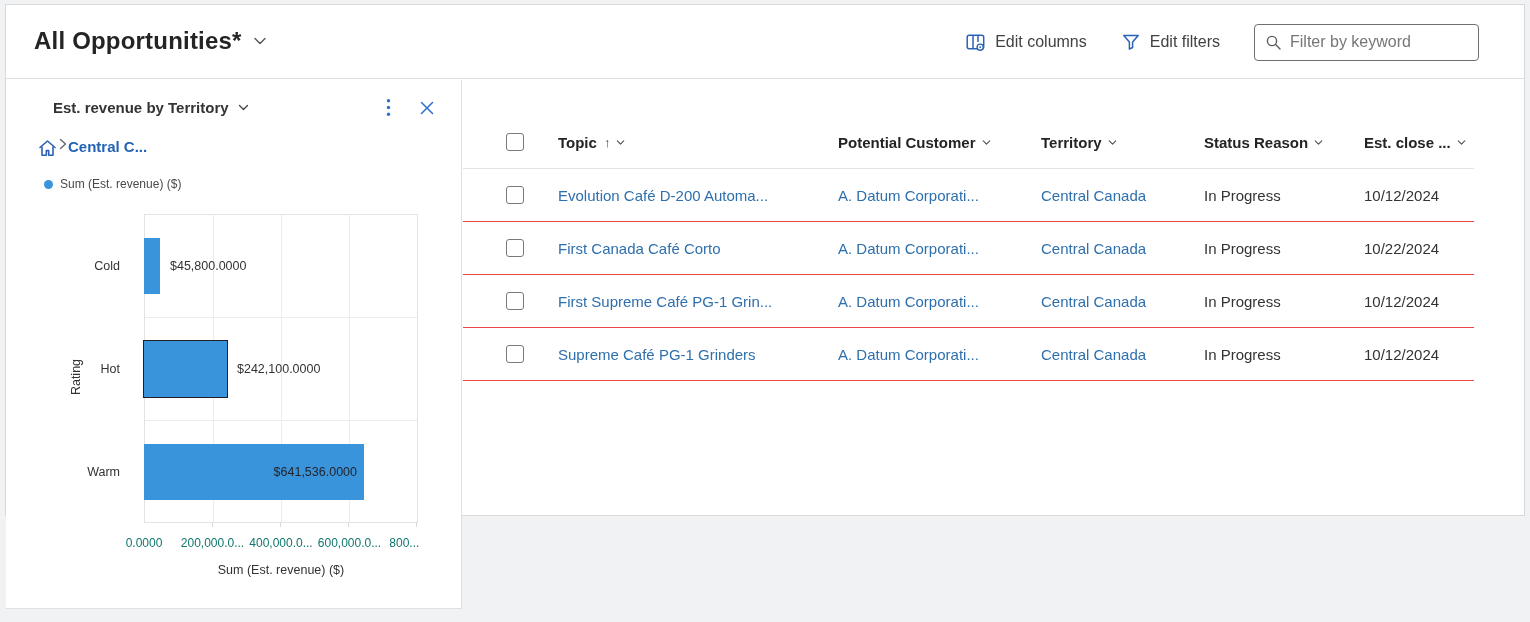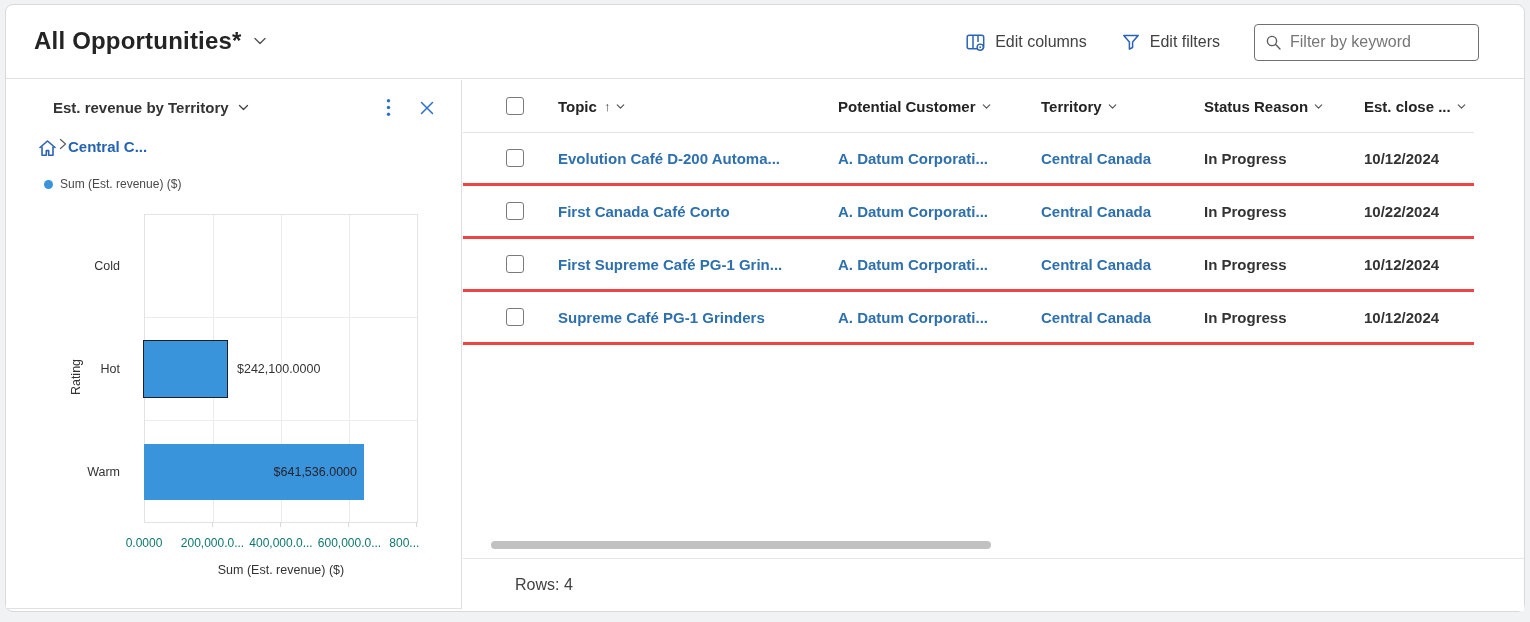--- a/index.html
+++ b/index.html
@@ -4,22 +4,22 @@
 <style>
   * { box-sizing: border-box; margin: 0; padding: 0; }
   html,body { width: 1530px; height: 622px; }
   body {
     font-family: "Liberation Sans", "DejaVu Sans", sans-serif;
     background: #f1f2f3;
     color: #242424;
     overflow: hidden;
   }
   .card {
-    position: absolute; left: 5px; top: 4px; width: 1520px; height: 608px;
-    background: #fff; border: 1px solid #d9d9d9; border-radius: 8px; padding-left: 40px;
+    position: absolute; left: 5px; top: 4px; width: 1520px; height: 512px;
+    background: #fff; border: 1px solid #d9d9d9; border-radius: 0; padding-left: 40px;
   }
 
   
   .titlebar { position: absolute; left: 0; top: 0; width: 100%; height: 74px;
     border-bottom: 1px solid #e0e0e0; display: flex; align-items: center; }
   .view-title { position: absolute; left: 28px; top: 22px; display: flex; align-items: center; gap: 10px; cursor: pointer; }
   .view-title h1 { font-size: 24px; font-weight: 700; letter-spacing: .2px; }
   .icon { display: inline-flex; align-items: center; justify-content: center; }
   .toolbar { position: absolute; right: 45px; top: 0; height: 74px; display: flex; align-items: center; gap: 34px; }
   .tool-btn { display: flex; align-items: center; gap: 9px; font-size: 16px; color: #424242; cursor: pointer; white-space: nowrap; }
@@ -64,25 +64,25 @@
   .tick-stub { position: absolute; top: 100%; width: 1px; height: 5px; background: #d8d8d8; }
   .xticks { position: absolute; left: 138px; top: 326px; width: 274px; height: 16px; }
   .xtick { position: absolute; transform: translateX(-50%); font-size: 12px; color: #0f766e; white-space: nowrap; }
   .xaxis-title { position: absolute; left: 138px; top: 353px; width: 274px; text-align: center;
     font-size: 12.5px; color: #333; }
 
   
   .table-area { position: absolute; left: 457px; top: 75px; right: 0; bottom: 0; background: #fff; overflow: hidden; }
   .tgrid { display: grid; grid-template-columns: 52px 280px 203px 163px 160px 153px; align-items: center;
     width: 1011px; padding-left: 43px; }
-  .thead { height: 53px; border-bottom: 1px solid #e4e4e4; }
+  .thead { height: 53px; border-bottom: 1px solid #e4e4e4; margin-top: 36px; }
   .th { font-size: 15px; font-weight: 700; color: #242424; display: flex; align-items: center; gap: 5px; cursor: pointer; white-space: nowrap; }
   .sort-arrow { font-size: 13px; color: #424242; margin-left: 2px; }
   .th .icon, .chev-sm { color: #424242; }
-  .trow { height: 53px; border-bottom: 3px solid #ef4444; cursor: pointer; font-weight: bold; }
+  .trow { height: 53px; border-bottom: 1px solid #ef4444; cursor: pointer; }
   .cell { font-size: 15px; white-space: nowrap; overflow: hidden; text-overflow: ellipsis; padding-right: 14px; }
   .cell.link { color: #2e6fad; cursor: pointer; }
   .cell.plain { color: #333; }
   .checkbox { width: 18px; height: 18px; border: 1px solid #7a7a7a; border-radius: 3px; background: #fff;
     display: inline-block; cursor: pointer; }
   .cell-check { display: flex; align-items: center; }
   .hscrollbar { position: absolute; left: 28px; top: 461px; width: 500px; height: 8px;
     background: #c1c1c1; border-radius: 4px; cursor: pointer; }
   .foot-divider { position: absolute; left: 0; right: 0; top: 478px; height: 1px; background: #e6e6e6; }
   .rows-count { position: absolute; left: 28px; top: 496px; font-size: 16px; color: #424242; margin-left: 24px; }
@@ -193,20 +193,24 @@
           <div class="tick-stub" style="left: calc(100% - 1px);"></div>
           <div class="band-sep" style="top: 33.3333%;"></div>
           <div class="band-sep" style="top: 66.6667%;"></div>
         </div>
       <div class="cat-labels" id="catLabels">
           <div class="cat-label" style="top: 0px;">Cold</div>
           <div class="cat-label" style="top: 103px;">Hot</div>
           <div class="cat-label" style="top: 206px;">Warm</div>
         </div>
       <div class="bars" id="bars">
+          <div class="band" style="top: 0px;">
+            <div class="bar" style="width:16px;background:#3994db"></div>
+            <span class="bar-label-out">$45,800.0000</span>
+          </div>
           <div class="band" style="top: 103px;">
             <div class="bar selected" style="width:83px;background:#3994db"></div>
             <span class="bar-label-out">$242,100.0000</span>
           </div>
           <div class="band" style="top: 206px;">
             <div class="bar" style="width:220px;background:#3994db">
               <span class="bar-label-in">$641,536.0000</span>
             </div>
           </div>
         </div>

